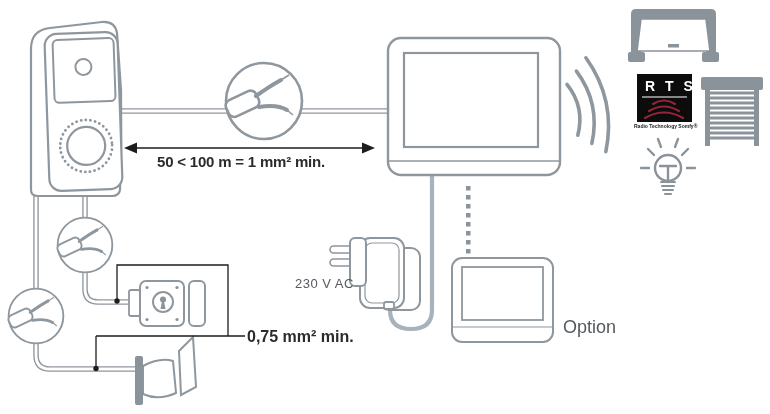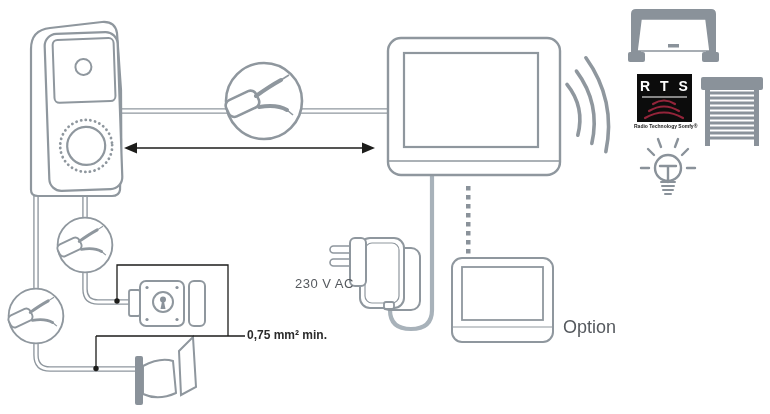--- a/index.html
+++ b/index.html
@@ -10,24 +10,24 @@
   
   .sln{stroke:var(--line-gray,#8F979E);}
   .scab{stroke:var(--cable-gray,#A8B2BA);}
   .sink{stroke:var(--ink,#1D1D1B);}
   .fink{fill:var(--ink,#1D1D1B);}
   .fgray{fill:var(--icon-gray,#8A929A);}
   .sgray{stroke:var(--icon-gray,#8A929A);}
   .sred{stroke:var(--rts-red,#93243A);}
   .spec{left:120px;top:151px;width:242px;text-align:center;font-size:15px;line-height:21px;
         font-weight:700;color:var(--text-dark,#2B2B2B);letter-spacing:-0.2px;}
-  .spec2{left:247px;top:328px;font-size:12px;font-weight:700;color:var(--text-dark,#2B2B2B);}
+  .spec2{left:247px;top:328px;font-size:16px;font-weight:700;color:var(--text-dark,#2B2B2B);}
   .power{left:295px;top:276px;font-size:13px;color:var(--text-gray,#55595E);letter-spacing:0.5px;}
   .option{left:563px;top:317px;font-size:18px;color:var(--text-gray,#55595E);}
-  .rtsletters{left:637px;top:78px;width:48px;text-align:center;color:#fff;font-size:14px;
+  .rtsletters{left:637px;top:78px;width:64px;text-align:center;color:#fff;font-size:14px;
               font-weight:700;letter-spacing:3px;text-indent:3px;}
   .rtssub{left:634px;top:123px;width:62px;font-size:5px;font-weight:700;color:#1a1a1a;
           letter-spacing:0;}
 </style>
 </head>
 <body>
 
 <div class="stage">
 
 <svg width="770" height="414" viewBox="0 0 770 414">
@@ -189,20 +189,21 @@
   </g>
 
   <g fill="none">
     <path d="M117,300 V265 H228 V336 M96,336 H245 M96,336 V368" class="sink" stroke-width="1.3"></path>
     <circle cx="117" cy="301" r="2.7" class="fink"></circle>
     <circle cx="96" cy="368.5" r="2.7" class="fink"></circle>
   </g>
 </svg>
 
 <div class="ovl spec">
+  <div>50 &lt; 100 m = 1 mm² min.</div>
 </div>
 <div class="ovl spec2">0,75 mm² min.</div>
 <div class="ovl power">230 V AC</div>
 <div class="ovl option">Option</div>
 <div class="ovl rtsletters">R T S</div>
 <div class="ovl rtssub">Radio Technology Somfy®</div>
 
 </div>
 
 </body></html>

